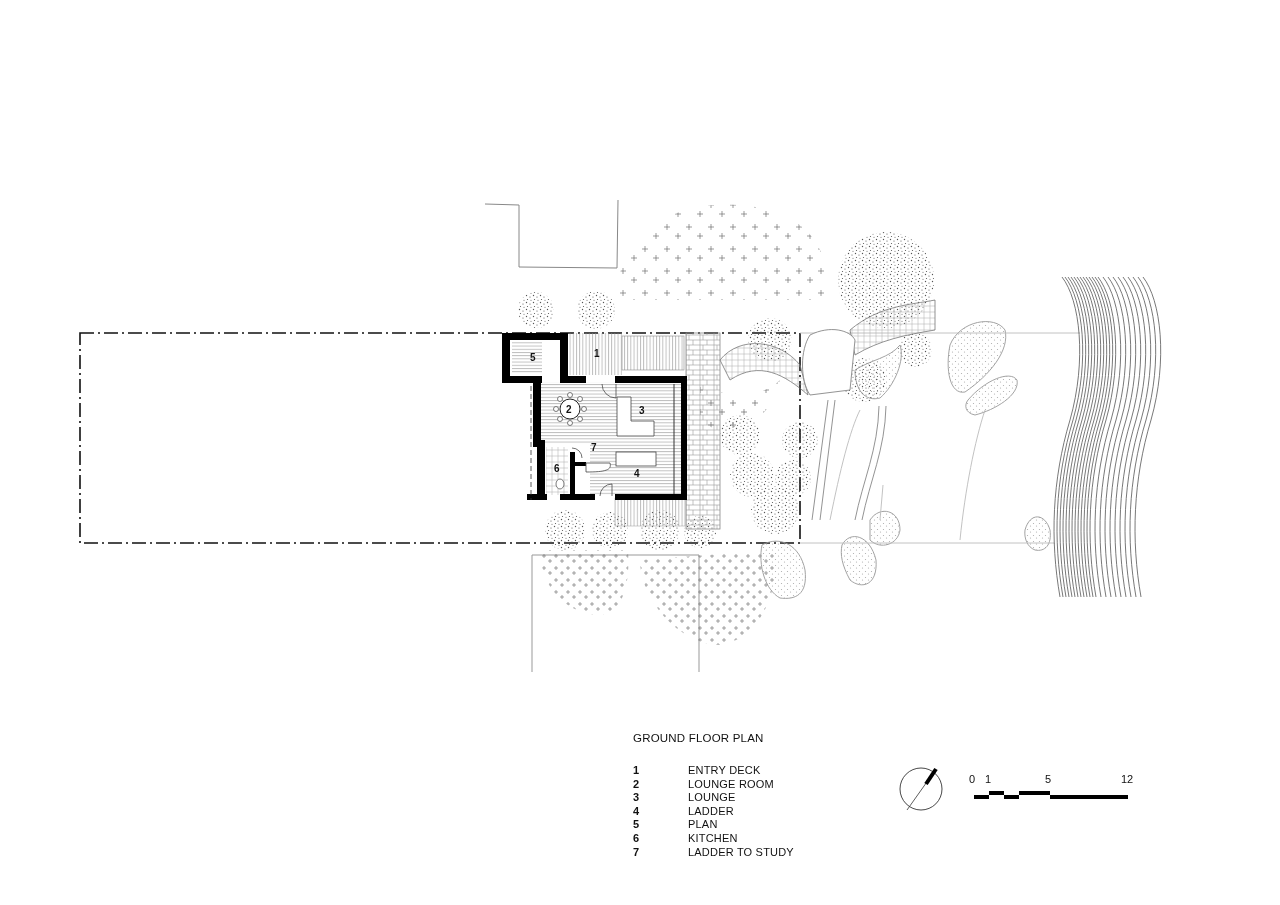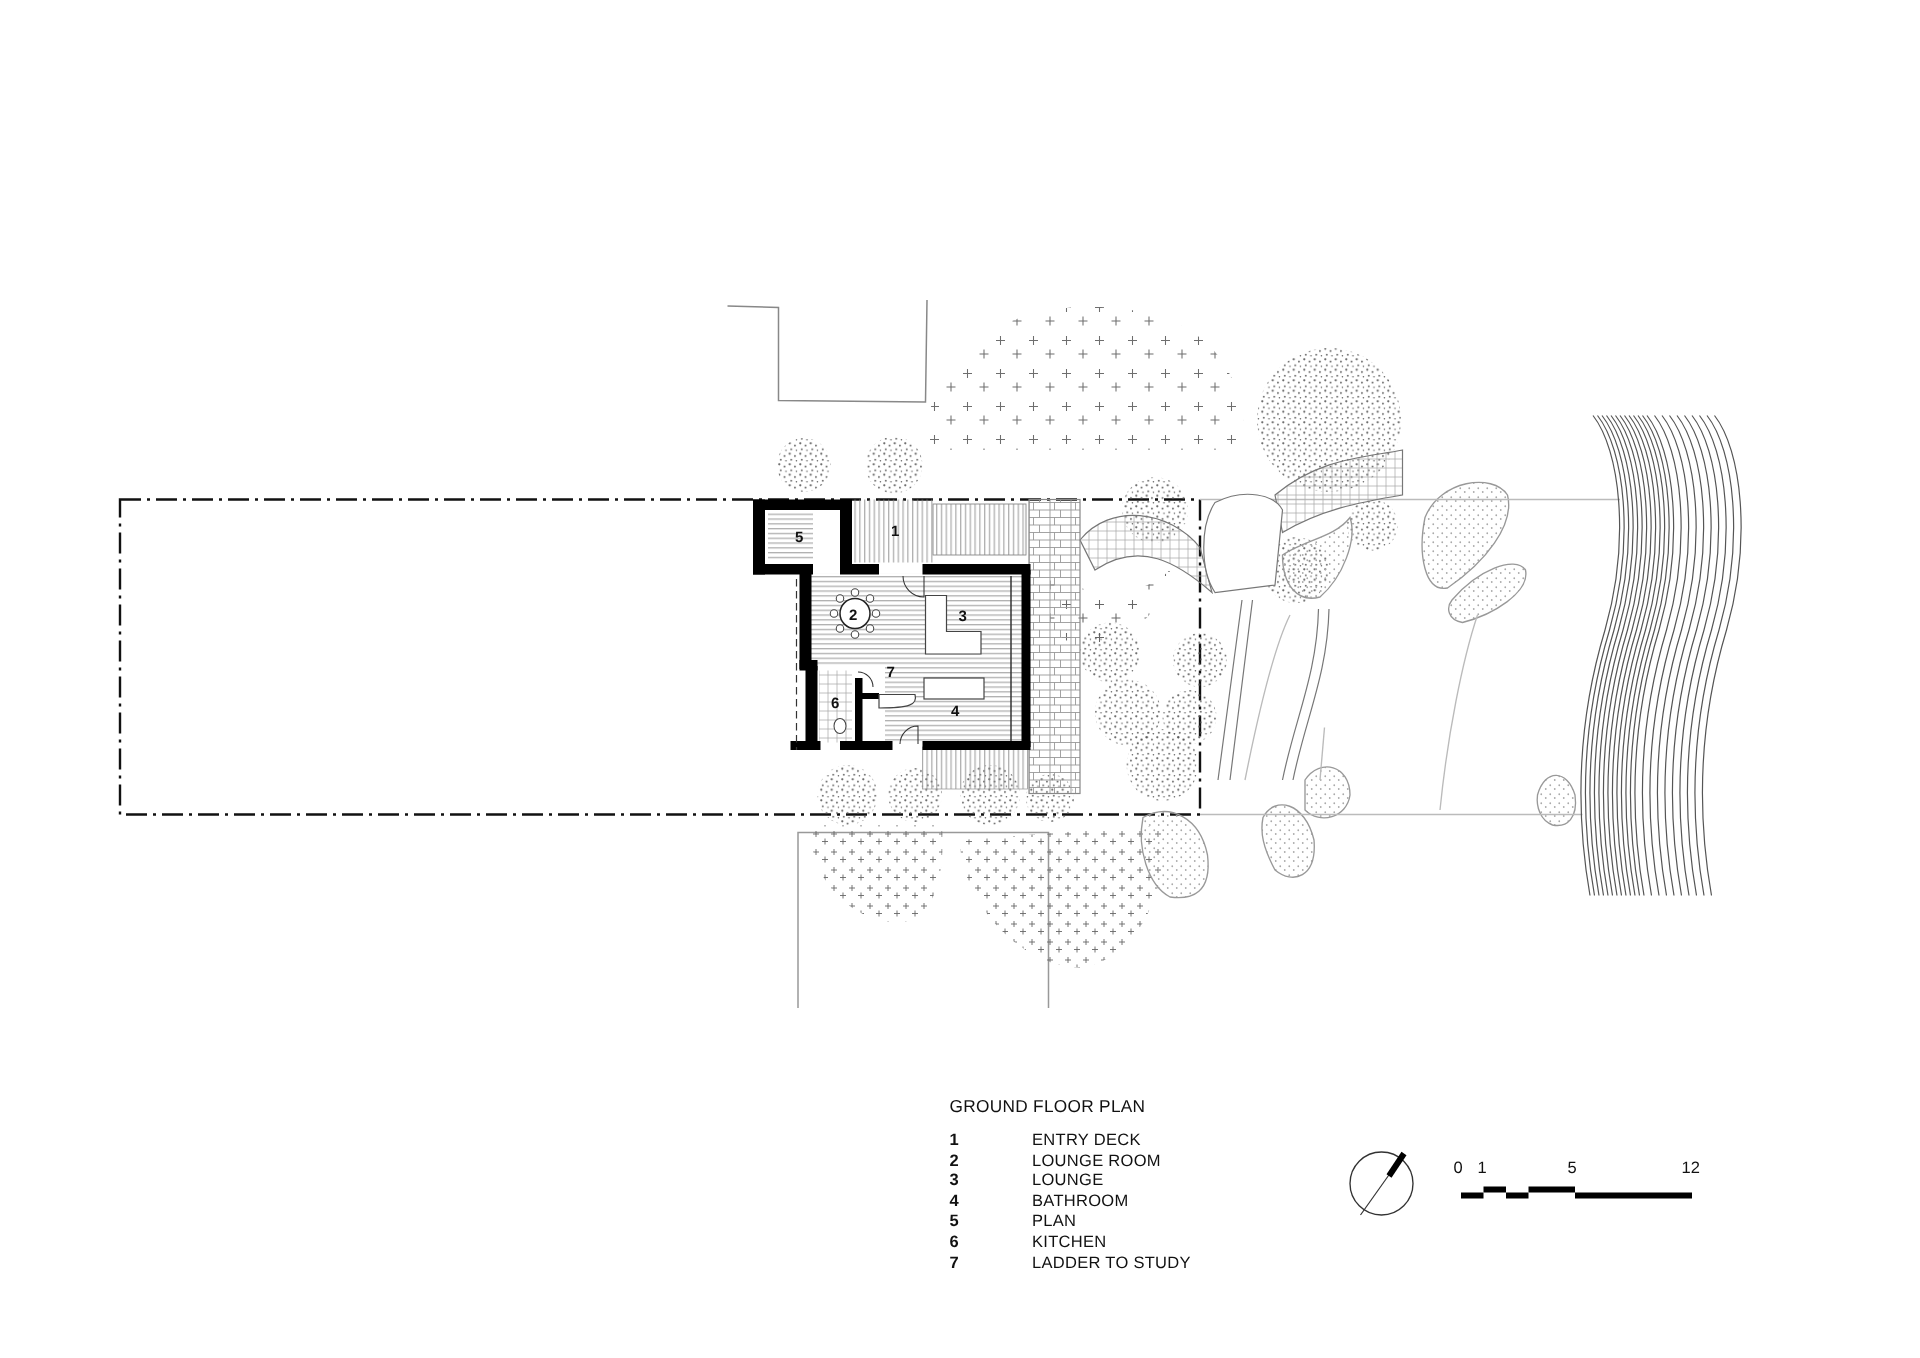--- a/index.html
+++ b/index.html
@@ -1,19 +1,19 @@
 <!DOCTYPE html>
 <html><head>
 <meta charset="utf-8">
 <style>
   html, body { margin:0; padding:0; background:#ffffff; }
   body { width:1280px; height:905px; position:relative; overflow:hidden; font-family:"Liberation Sans", sans-serif; color:#111; }
   #plan { position:absolute; left:0; top:0; width:1280px; height:905px; }
   .legend { position:absolute; left:633px; top:732px; font-size:11px; letter-spacing:0.2px; }
-  .legend-title { margin-bottom:10px; font-size:11.5px; }
+  .legend-title { margin-bottom:20px; font-size:11.5px; }
   .legend-row { display:flex; height:13.6px; line-height:13.6px; }
   .legend-num { width:55px; font-weight:bold; }
   .scale-labels { position:absolute; top:773px; left:0; font-size:11px; }
   .scale-labels span { position:absolute; }
 </style>
 </head>
 <body>
 
 <svg id="plan" viewBox="0 0 1280 905" xmlns="http://www.w3.org/2000/svg">
   <defs>
@@ -243,21 +243,21 @@
   <div class="legend-row">
       <span class="legend-num">2</span>
       <span>LOUNGE ROOM</span>
     </div>
   <div class="legend-row">
       <span class="legend-num">3</span>
       <span>LOUNGE</span>
     </div>
   <div class="legend-row">
       <span class="legend-num">4</span>
-      <span>BATHROOM</span>
+      <span>LADDER</span>
     </div>
   <div class="legend-row">
       <span class="legend-num">5</span>
       <span>PLAN</span>
     </div>
   <div class="legend-row">
       <span class="legend-num">6</span>
       <span>KITCHEN</span>
     </div>
   <div class="legend-row">

